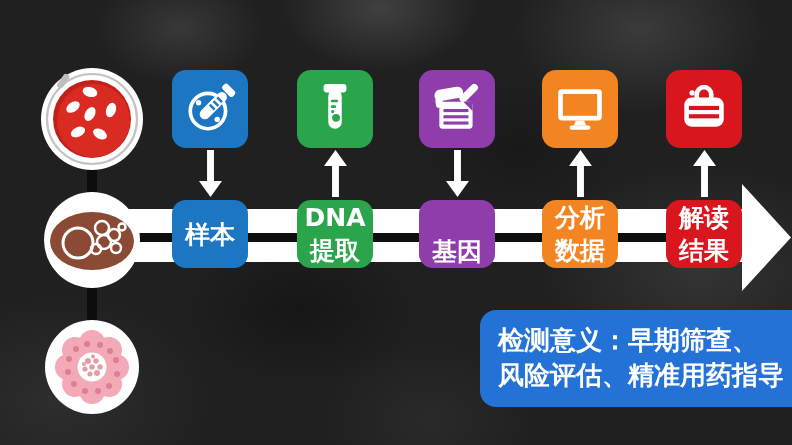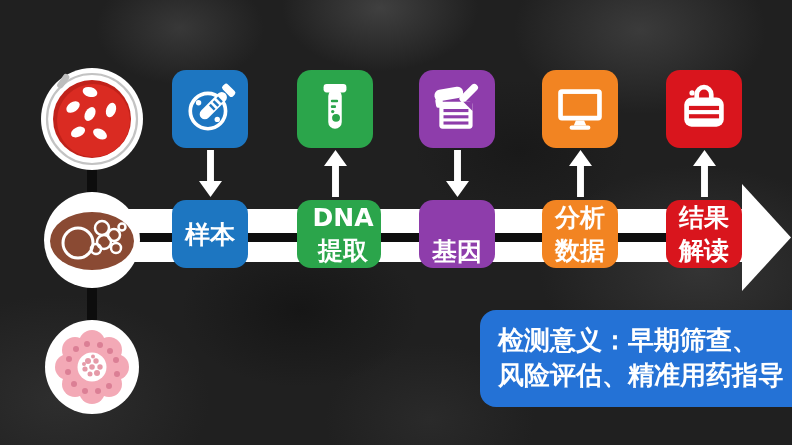--- a/index.html
+++ b/index.html
@@ -151,21 +151,21 @@
     <svg width="54" height="54" viewBox="0 0 52 52">
       <rect x="15" y="2" width="22" height="8" rx="3" fill="#fff"></rect>
       <rect x="19.5" y="7" width="13" height="38" rx="6.5" fill="#fff"></rect>
       <rect x="22" y="17" width="7" height="2.6" rx="1" fill="#2ba54b"></rect>
       <rect x="22" y="22.5" width="5" height="2.6" rx="1" fill="#2ba54b"></rect>
       <circle cx="23.8" cy="28.5" r="1.6" fill="#2ba54b"></circle>
       <circle cx="27" cy="34.5" r="3.8" fill="#2ba54b"></circle>
     </svg>
   </div>
   <div class="abs varrow up a1"></div>
-  <div class="abs box s1" style="background-color: rgb(43, 165, 75); padding-left: 8px;">
+  <div class="abs box s1" style="background-color: rgb(43, 165, 75);">
     <span>DNA</span>
     <span>提取</span>
   </div>
 
   <div class="abs tile s2" style="background-color: rgb(142, 61, 171);">
     <svg width="54" height="54" viewBox="0 0 52 52">
       <g transform="rotate(-10 18 11)">
         <rect x="4" y="6" width="28" height="11" rx="5.5" fill="#fff"></rect>
         <rect x="4" y="14" width="7" height="9" rx="2.5" fill="#fff"></rect>
       </g>
@@ -202,22 +202,22 @@
     <svg width="54" height="54" viewBox="0 0 52 52">
       <path d="M 19 16 v-4 a 7 7 0 0 1 14 0 v 4" fill="none" stroke="#fff" stroke-width="4.5"></path>
       <circle cx="14.5" cy="10.5" r="2.5" fill="#fff"></circle>
       <rect x="7" y="15" width="38" height="28" rx="7" fill="#fff"></rect>
       <rect x="11.5" y="23" width="29" height="4" fill="#d9151d"></rect>
       <rect x="11.5" y="31" width="29" height="4" fill="#d9151d"></rect>
     </svg>
   </div>
   <div class="abs varrow up a4"></div>
   <div class="abs box s4" style="background-color: rgb(217, 21, 29);">
+    <span>解读</span>
     <span>结果</span>
-    <span>解读</span>
   </div>
 
   <div class="abs note" style="background-color: rgb(36, 114, 214);">
     <div>检测意义：早期筛查、</div>
     <div>风险评估、精准用药指导</div>
   </div>
 
 </div>
 
 </body></html>

